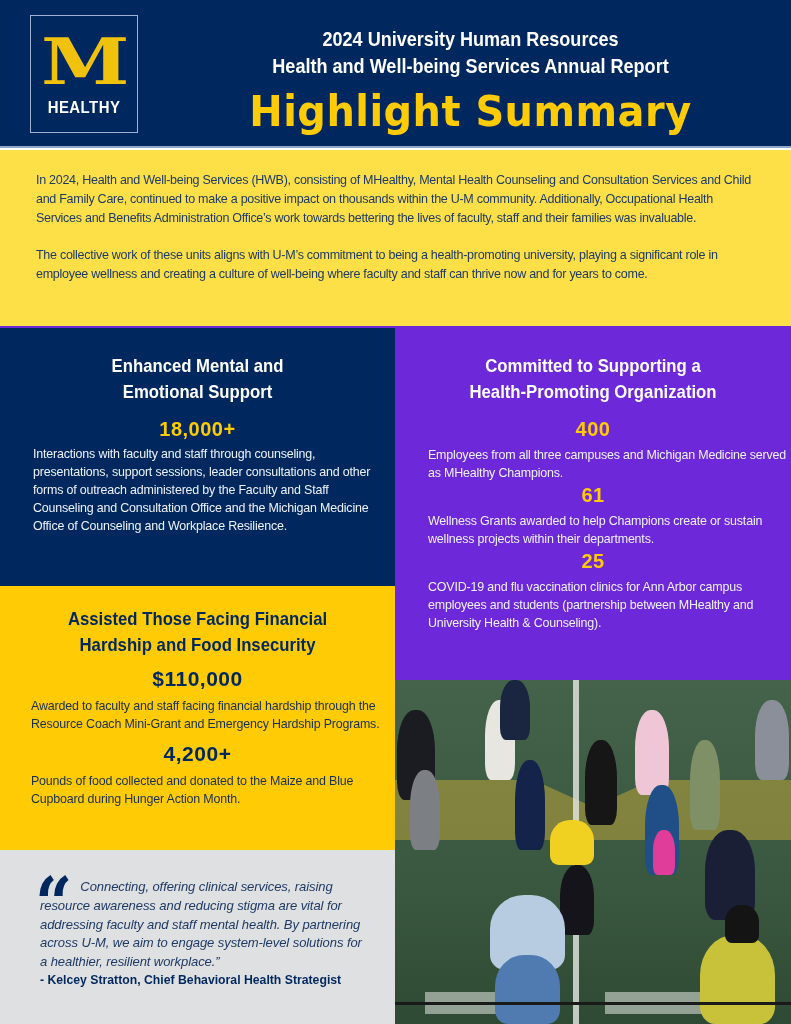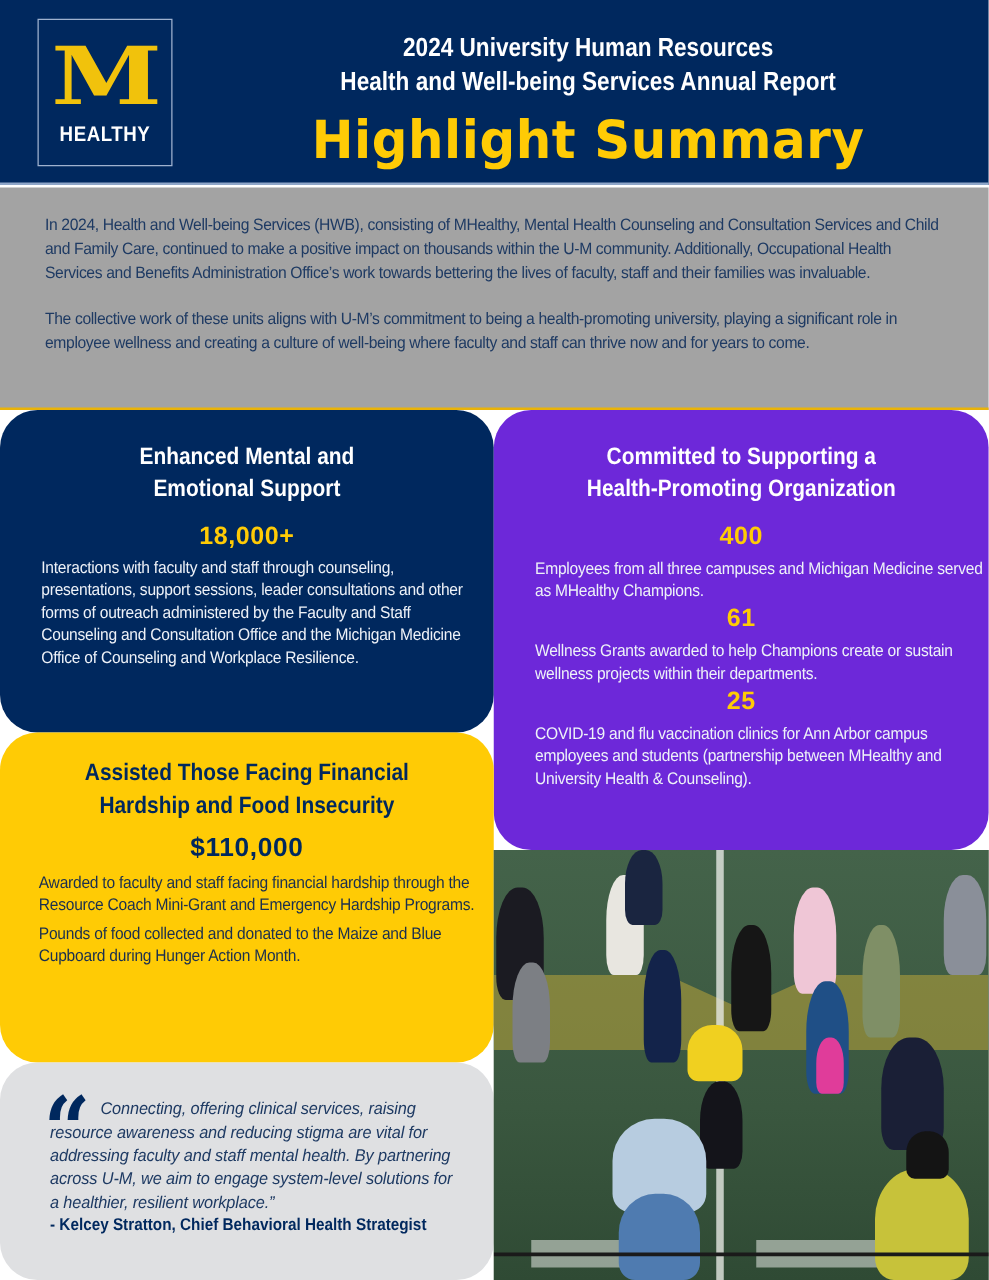--- a/index.html
+++ b/index.html
@@ -33,31 +33,31 @@
   .header-title.l1 { top: 25px; }
   .header-title.l2 { top: 52px; }
   .header-summary {
     position: absolute; left: 150px; width: 641px; top: 88px; text-align: center;
     color: #ffcb05; font-family: "DejaVu Sans", sans-serif; font-weight: 900; font-size: 42px;
     line-height: 48px; letter-spacing: 0.5px; transform: scaleX(0.95);
   }
 
   .intro {
     position: absolute; left: 0; top: 150px; width: 791px; height: 178px;
-    background: #a3a3a3; padding: 20px 36px 0 36px;
-    border-bottom: 2px solid #eab308;
+    background: #fde047; padding: 20px 36px 0 36px;
+    border-bottom: 2px solid #6d28d9;
   }
   .intro p {
     color: #1e3a63; font-size: 13.2px; line-height: 19px; letter-spacing: -0.3px;
     transform: scaleX(0.95); transform-origin: left;
     width: 760px;
   }
   .intro p + p { margin-top: 18px; }
 
-  .block { position: absolute; text-align: center; border-radius: 30px; }
+  .block { position: absolute; text-align: center; }
   .block-mental { left: 0; top: 328px; width: 395px; height: 258px; background: #00285e; color: #ffffff; }
   .block-org { left: 395px; top: 328px; width: 396px; height: 352px; background: #6d28d9; color: #ffffff; }
   .block-fin { left: 0; top: 586px; width: 395px; height: 264px; background: #ffcb05; color: #00285e; }
   .block-quote { left: 0; top: 850px; width: 395px; height: 174px; background: #dfe0e2; color: #1e3a63; }
   .photo { position: absolute; left: 395px; top: 680px; width: 396px; height: 344px; overflow: hidden; background: #3c5a3e; }
 
   .block h2 {
     font-size: 19px; line-height: 26px; font-weight: bold;
     transform: scaleX(0.88); transform-origin: center;
   }
@@ -154,20 +154,21 @@
   <div class="desc">COVID-19 and flu vaccination clinics for Ann Arbor campus employees and students (partnership between MHealthy and University Health &amp; Counseling).</div>
 </div>
 
 <div class="block block-fin">
   <h2>
     <span>Assisted Those Facing Financial</span><br>
     <span>Hardship and Food Insecurity</span>
   </h2>
   <div class="stat s1">$110,000</div>
   <div class="desc">Awarded to faculty and staff facing financial hardship through the Resource Coach Mini-Grant and Emergency Hardship Programs.</div>
+  <div class="stat s2">4,200+</div>
   <div class="desc">Pounds of food collected and donated to the Maize and Blue Cupboard during Hunger Action Month.</div>
 </div>
 
 <div class="block block-quote">
   <div class="quote-mark">“</div>
   <div class="quote-text">Connecting, offering clinical services, raising resource awareness and reducing stigma are vital for addressing faculty and staff mental health. By partnering across U-M, we aim to engage system-level solutions for a healthier, resilient workplace.”</div>
   <div class="quote-author">- Kelcey Stratton, Chief Behavioral Health Strategist</div>
 </div>
 
 <div class="photo">

